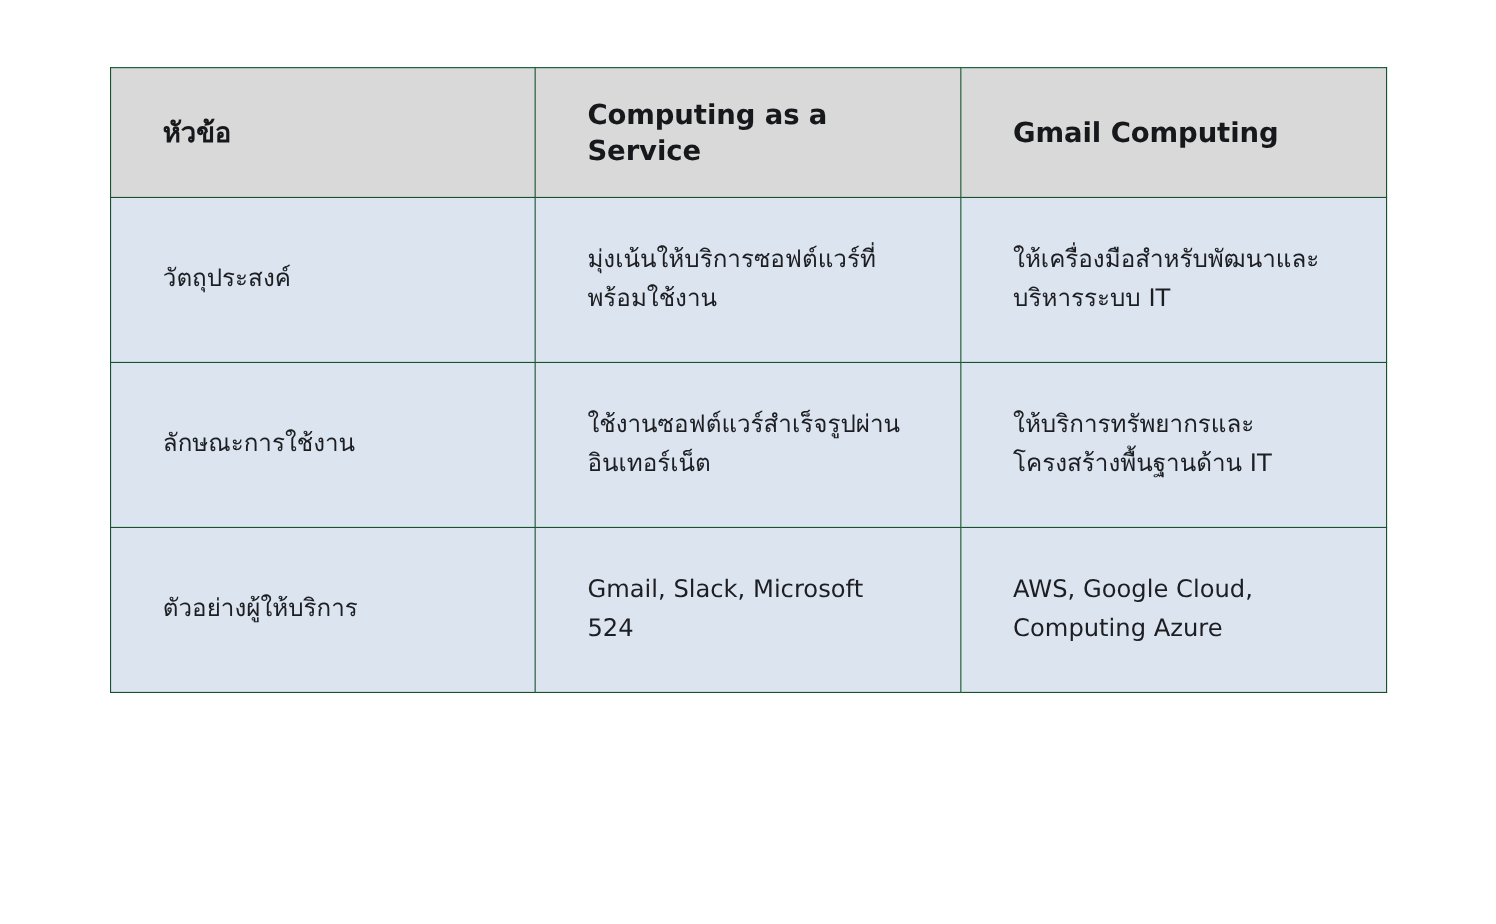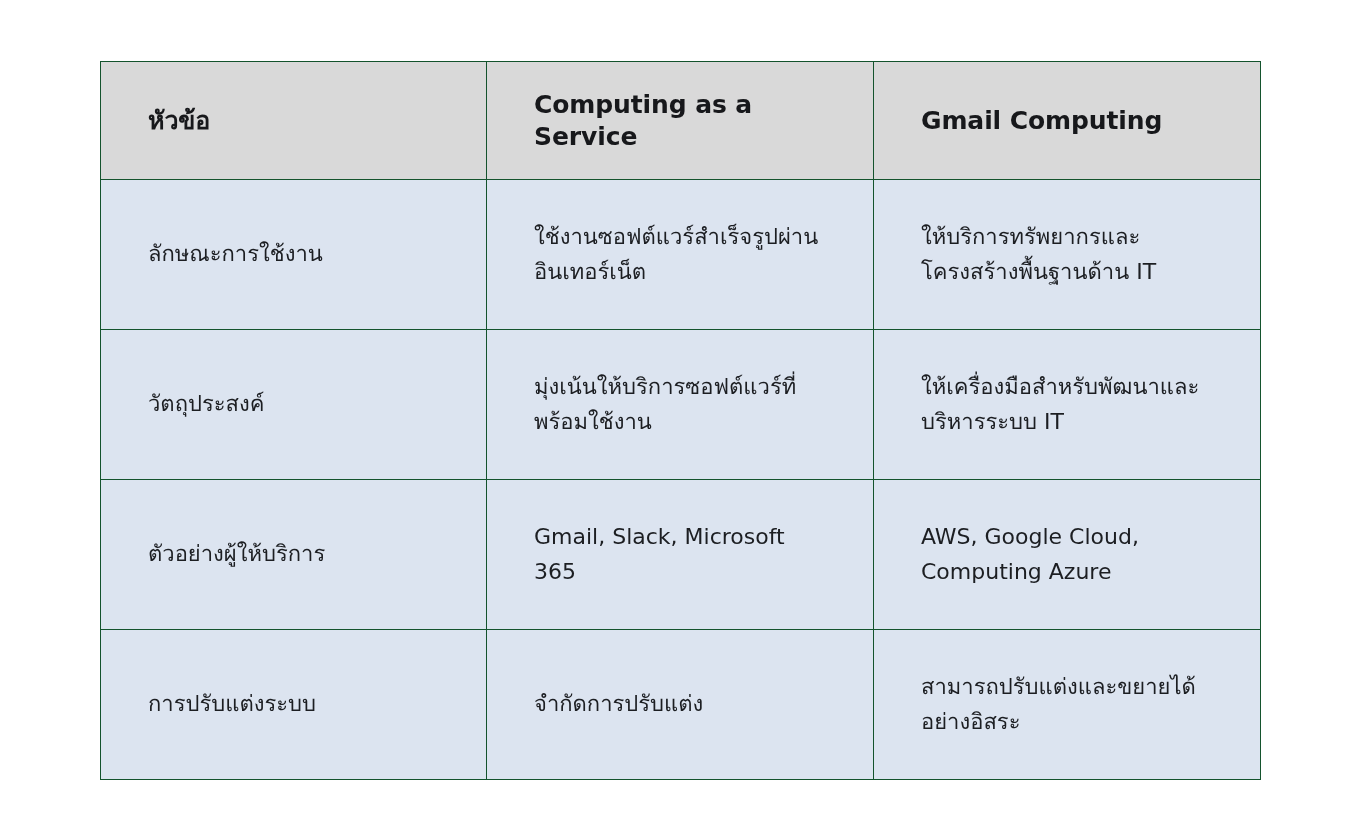--- a/index.html
+++ b/index.html
@@ -82,58 +82,47 @@
     <thead>
       <tr>
         <th>หัวข้อ</th>
         <th>Computing as a Service</th>
         <th>Gmail Computing</th>
       </tr>
     </thead>
     <tbody>
       <tr>
         <td>
+            <span class="cell-text">วัตถุประสงค์</span>
+          </td>
+        <td>
+            <span class="cell-text">มุ่งเน้นให้บริการซอฟต์แวร์ที่พร้อมใช้งาน</span>
+          </td>
+        <td>
+            <span class="cell-text">ให้เครื่องมือสำหรับพัฒนาและบริหารระบบ IT</span>
+          </td>
+      </tr>
+      <tr>
+        <td>
             <span class="cell-text">ลักษณะการใช้งาน</span>
           </td>
         <td>
             <span class="cell-text">ใช้งานซอฟต์แวร์สำเร็จรูปผ่านอินเทอร์เน็ต</span>
           </td>
         <td>
             <span class="cell-text">ให้บริการทรัพยากรและโครงสร้างพื้นฐานด้าน IT</span>
           </td>
       </tr>
       <tr>
         <td>
-            <span class="cell-text">วัตถุประสงค์</span>
-          </td>
-        <td>
-            <span class="cell-text">มุ่งเน้นให้บริการซอฟต์แวร์ที่พร้อมใช้งาน</span>
-          </td>
-        <td>
-            <span class="cell-text">ให้เครื่องมือสำหรับพัฒนาและบริหารระบบ IT</span>
-          </td>
-      </tr>
-      <tr>
-        <td>
             <span class="cell-text">ตัวอย่างผู้ให้บริการ</span>
           </td>
         <td>
-            <span class="cell-text">Gmail, Slack, Microsoft 365</span>
+            <span class="cell-text">Gmail, Slack, Microsoft 524</span>
           </td>
         <td>
             <span class="cell-text">AWS, Google Cloud, Computing Azure</span>
-          </td>
-      </tr>
-      <tr>
-        <td>
-            <span class="cell-text">การปรับแต่งระบบ</span>
-          </td>
-        <td>
-            <span class="cell-text">จำกัดการปรับแต่ง</span>
-          </td>
-        <td>
-            <span class="cell-text">สามารถปรับแต่งและขยายได้อย่างอิสระ</span>
           </td>
       </tr>
     </tbody>
   </table>
 
 </div>
 
 </body></html>

